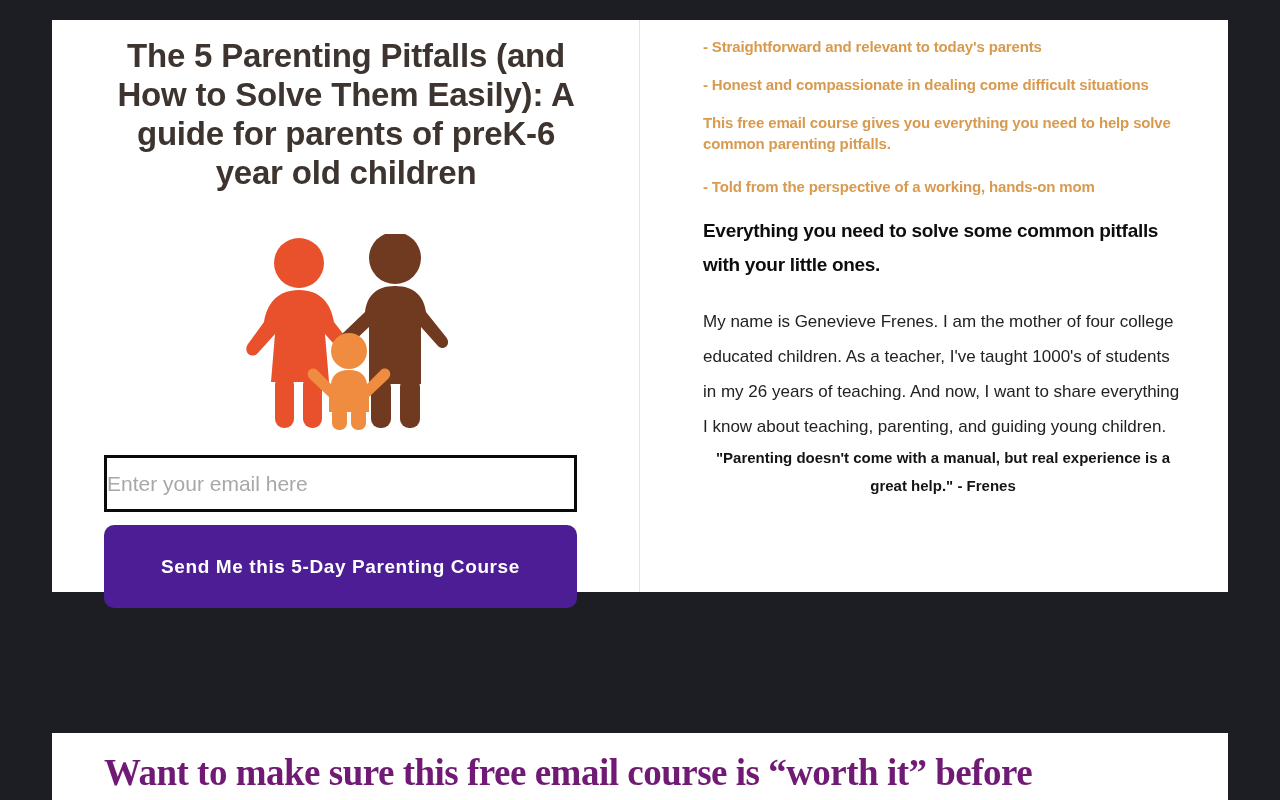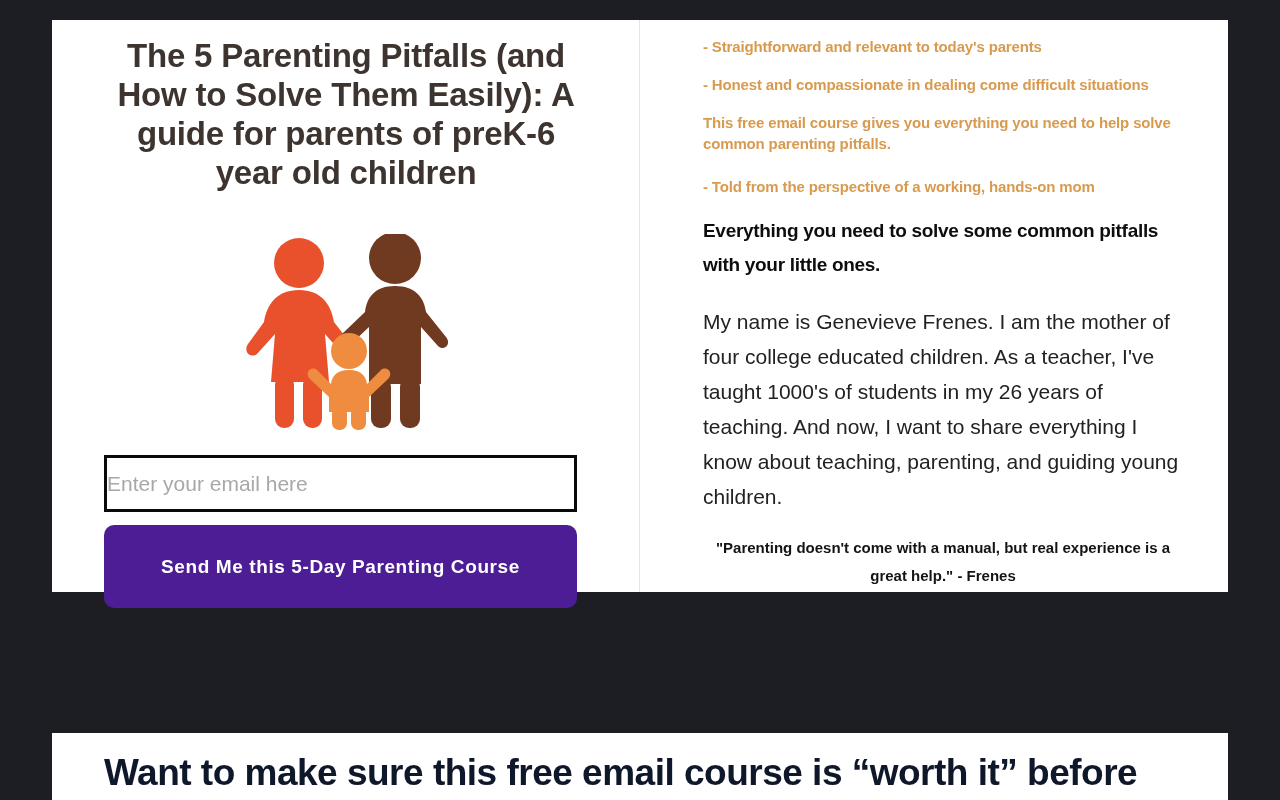--- a/index.html
+++ b/index.html
@@ -136,24 +136,23 @@
     color: #0d0d0d;
     font-size: 19px;
     line-height: 34px;
     font-weight: 700;
     letter-spacing: -0.3px;
     margin-bottom: 22px;
   }
 
   .body-copy {
     color: #222222;
-    font-size: 21px;
+    font-size: 17px;
     line-height: 35px;
     font-weight: 400;
-    margin-bottom: 20px;
   }
 
   .quote {
     color: #141414;
     font-size: 15px;
     line-height: 28px;
     font-weight: 600;
     text-align: center;
     padding: 0 2px;
   }
@@ -170,23 +169,24 @@
   }
 
   .lower-heading {
     position: absolute;
     left: 52px;
     top: 18px;
     width: 1110px;
     font-size: 37px;
     line-height: 44px;
     font-weight: 700;
-    color: #0f172a;
+    color: #701a75;
     letter-spacing: -0.5px;
     white-space: nowrap;
+    font-family: Liberation Serif, serif;
   }
 </style>
 </head>
 <body>
 
 <div class="page">
 
   <div class="hero-card">
 
     <div class="hero-left">

